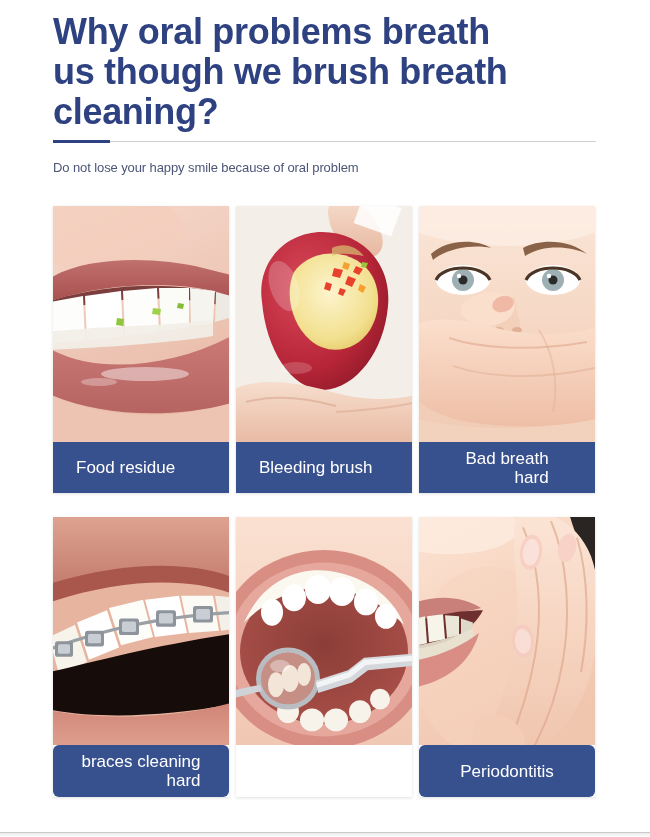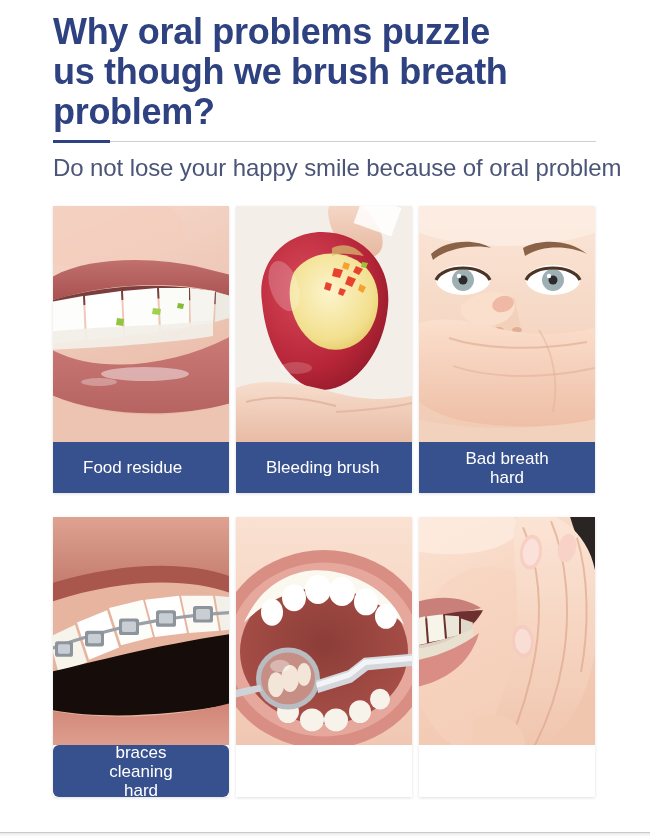--- a/index.html
+++ b/index.html
@@ -39,21 +39,21 @@
     background:#cfcfcf;
   }
   .divider-accent {
     position:absolute; left:0; top:0;
     width:57px; height:3px;
     background:#2e4180;
   }
 
   .subtitle {
     margin-top:13px;
-    font-size:24px;
+    font-size:13px;
     line-height:24px;
     color:#4b5578;
     white-space:nowrap;
     letter-spacing:-0.1px;
   }
 
   
   .grid {
     position:absolute;
     left:53px; top:206px;
@@ -83,24 +83,24 @@
   .photo svg { display:block; width:176px; height:236px; }
 
   .caption {
     height:51px;
     background:#37508e;
     color:#ffffff;
     font-size:17px;
     line-height:19px;
     display:flex;
     align-items:center;
-    padding:0 30px;
+    padding:0 23px;
   }
   .caption.left   { justify-content:flex-start; text-align:left; }
-  .caption.center { justify-content:center; text-align:center; }
+  .caption.center { justify-content:center; text-align:right; }
   .caption span { display:block; }
 
   
   .row2 .photo { height:228px; }
   .row2 .caption { height:52px;border-radius:6px; }
 
   
   .bottom-rule {
     position:absolute;
     left:0; top:832px;
@@ -114,23 +114,23 @@
     background:linear-gradient(#e9e9e9,#ffffff);
   }
 </style>
 </head>
 <body>
 
 <div class="page">
 
   <div class="header">
     <div class="title">
-      <div>Why oral problems puzzle</div>
+      <div>Why oral problems breath</div>
       <div>us though we brush breath</div>
-      <div>problem?</div>
+      <div>cleaning?</div>
     </div>
 
     <div class="divider-wrap">
       <div class="divider-line"></div>
       <div class="divider-accent"></div>
     </div>
 
     <div class="subtitle">Do not lose your happy smile because of oral problem</div>
   </div>
 
@@ -463,19 +463,22 @@
 
             <ellipse cx="112" cy="34" rx="11" ry="17" fill="#f8cfc3" transform="rotate(8 112 34)"></ellipse>
             <ellipse cx="112" cy="34" rx="8" ry="13" fill="#fae2da" transform="rotate(8 112 34)"></ellipse>
             <ellipse cx="104" cy="120" rx="11" ry="16" fill="#f6ccc0" transform="rotate(-6 104 120)"></ellipse>
             <ellipse cx="104" cy="120" rx="8" ry="12" fill="#f9ded5" transform="rotate(-6 104 120)"></ellipse>
             <ellipse cx="148" cy="30" rx="9" ry="14" fill="#f8d2c6" transform="rotate(14 148 30)"></ellipse>
 
             <path d="M56 196 C 74 186 96 192 104 210 C 110 224 100 234 84 234 L 50 234 Z" fill="#f4cdb6"></path>
           </svg>
         </div>
+        <div class="caption center">
+          <span>Periodontitis</span>
+        </div>
       </div>
     </div>
   </div>
 
   <div class="bottom-rule"></div>
   <div class="bottom-rule-soft"></div>
 </div>
 
 </body></html>

